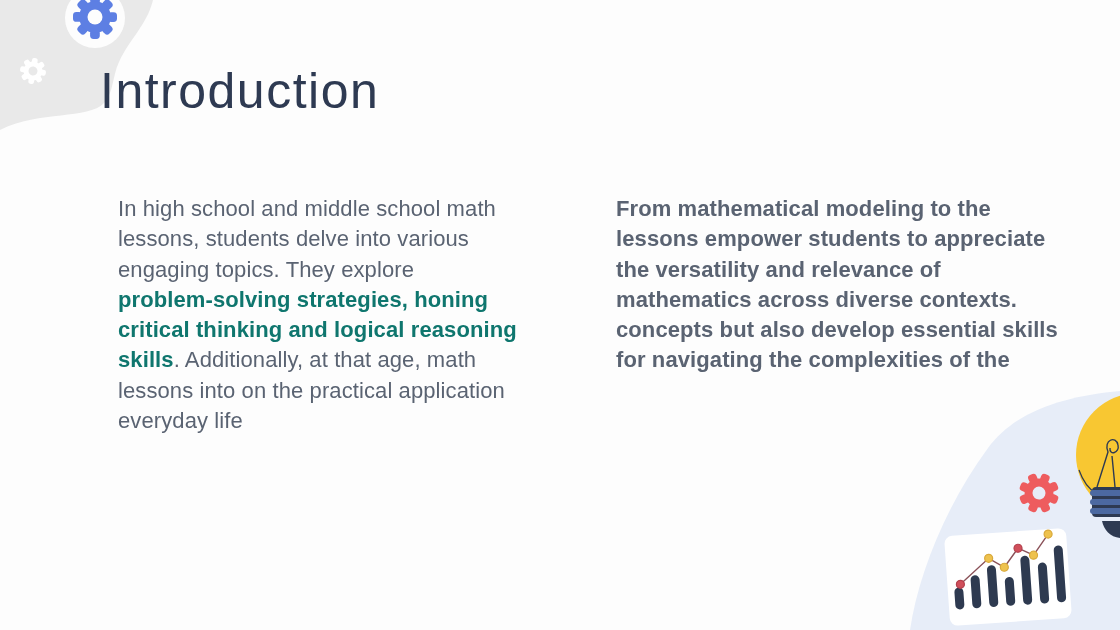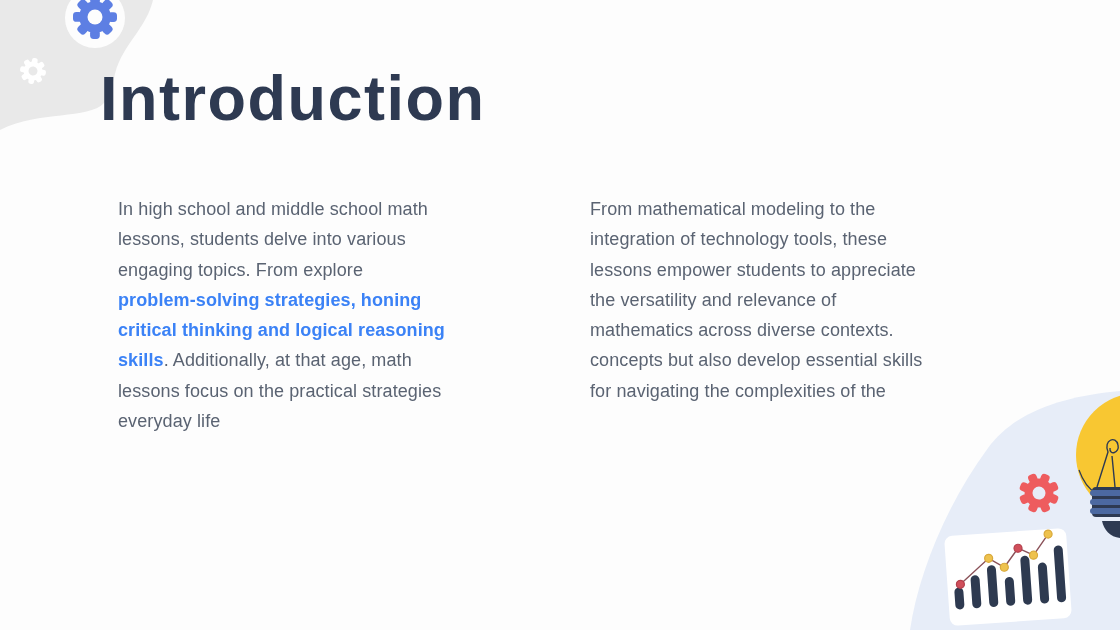--- a/index.html
+++ b/index.html
@@ -3,30 +3,30 @@
 <meta charset="utf-8">
 <style>
   html,body{margin:0;padding:0;background:#ffffff;}
   .slide{
     position:relative;width:1120px;height:630px;overflow:hidden;
     background:#fdfdfd;font-family:"Liberation Sans",sans-serif;
   }
   .decor-svg{position:absolute;left:0;top:0;z-index:0;}
   .slide-title{
     position:absolute;left:100px;top:62px;z-index:2;
-    font-size:63px;font-weight:700;letter-spacing:1.5px;color:#2e3a52;
+    font-size:50px;font-weight:400;letter-spacing:1.5px;color:#2e3a52;
   }
   .body-col{
     position:absolute;top:194px;z-index:2;
-    font-size:18px;line-height:30.3px;color:#5a6372;letter-spacing:0.1px;
+    font-size:22px;line-height:30.3px;color:#5a6372;letter-spacing:0.1px;
   }
   .body-col .line{white-space:nowrap;}
-  .body-col .b{font-weight:700;color:#3b82f6;}
+  .body-col .b{font-weight:700;color:#0f766e;}
   .col-left{left:118px;width:470px;}
-  .col-right{left:590px;width:460px;}
+  .col-right{left:616px;width:460px;font-weight:bold;}
 </style>
 </head>
 <body>
 
 <div class="slide">
 
   <svg class="decor-svg" id="decor" width="1120" height="630" viewBox="0 0 1120 630">
 
   <path fill="#e9e9e9" d="M0,0 L153,0 C147,25 130,38 119,62 C112,77 114,92 104,103 C88,120 40,110 0,130 Z"></path>
   <circle cx="95" cy="18" r="30" fill="#fdfdfd"></circle>
@@ -98,30 +98,29 @@
         <circle r="14.4"></circle>
         <circle r="6.5" fill="#e7edf8"></circle>
       </g>
 </svg>
 
   <div class="slide-title">Introduction</div>
 
   <div class="body-col col-left">
       <div class="line"><span>In high school and middle school math</span></div>
       <div class="line"><span>lessons, students delve into various</span></div>
-      <div class="line"><span>engaging topics. From explore</span></div>
+      <div class="line"><span>engaging topics. They explore</span></div>
       <div class="line"><span class="b">problem-solving strategies, honing</span></div>
       <div class="line"><span class="b">critical thinking and logical reasoning</span></div>
       <div class="line"><span class="b">skills</span><span>. Additionally, at that age, math</span></div>
-      <div class="line"><span>lessons focus on the practical strategies</span></div>
+      <div class="line"><span>lessons into on the practical application</span></div>
       <div class="line"><span>everyday life</span></div>
     </div>
   <div class="body-col col-right">
       <div class="line"><span>From mathematical modeling to the</span></div>
-      <div class="line"><span>integration of technology tools, these</span></div>
       <div class="line"><span>lessons empower students to appreciate</span></div>
       <div class="line"><span>the versatility and relevance of</span></div>
       <div class="line"><span>mathematics across diverse contexts.</span></div>
       <div class="line"><span>concepts but also develop essential skills</span></div>
       <div class="line"><span>for navigating the complexities of the</span></div>
     </div>
 
 </div>
 
 </body></html>

